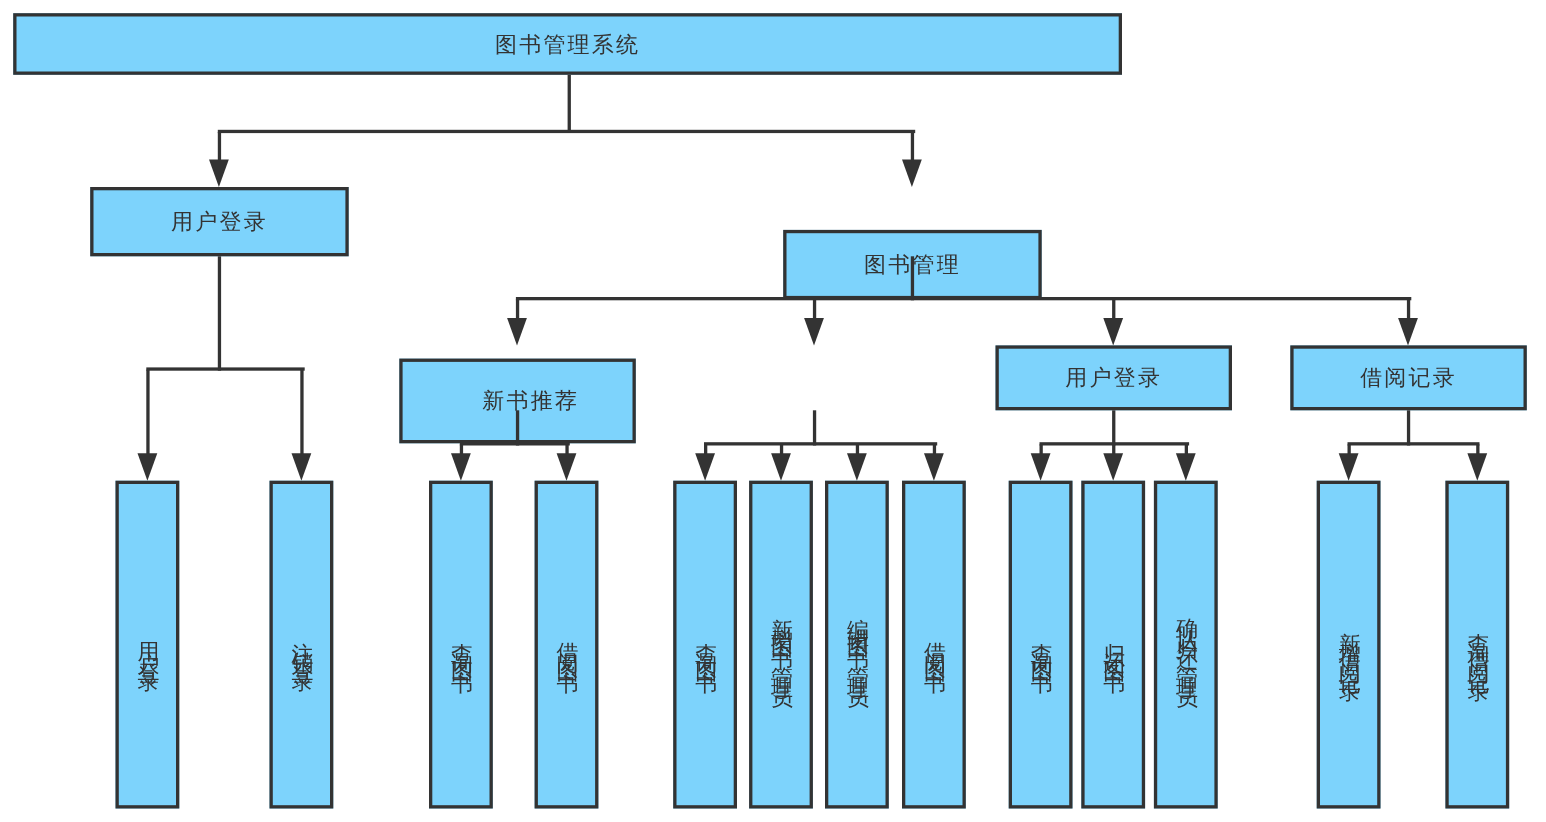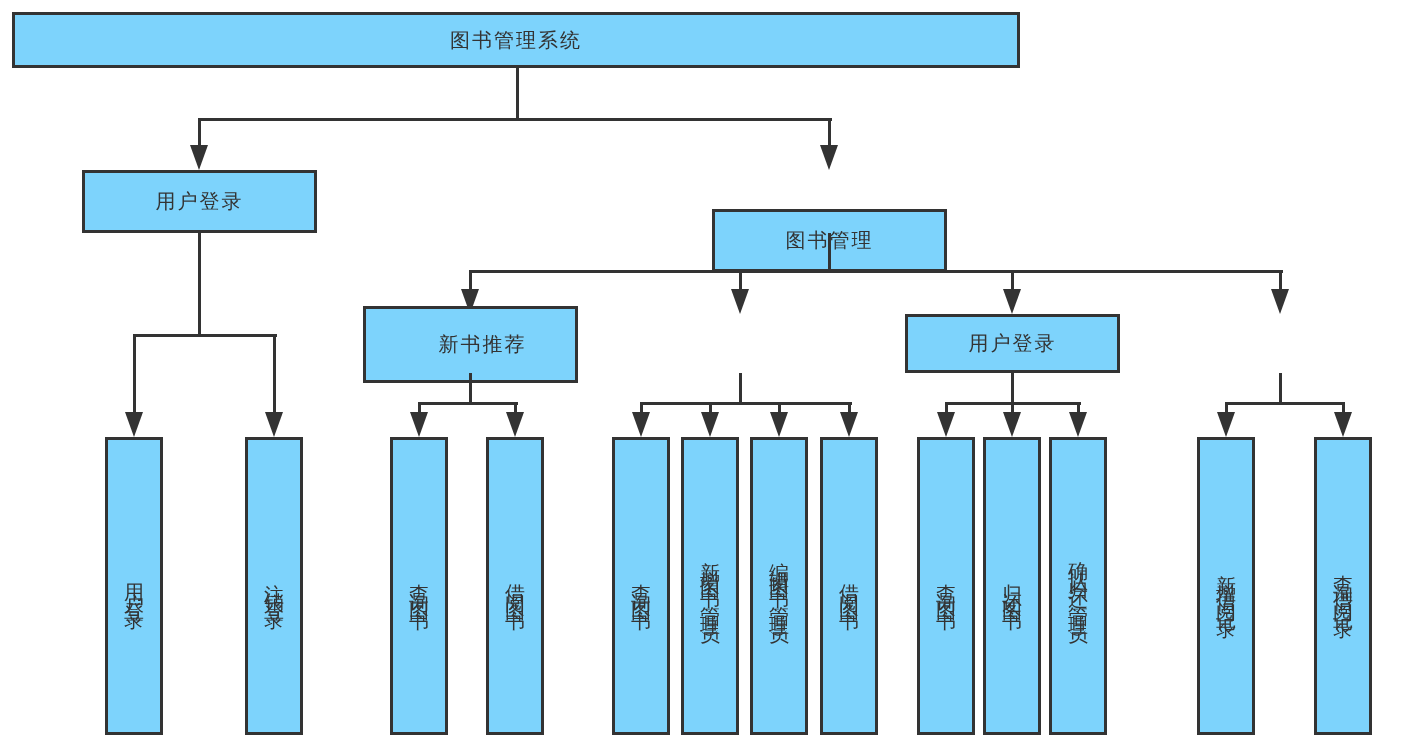--- a/index.html
+++ b/index.html
@@ -78,22 +78,23 @@
   <div class="hline" style="left:469px; top:270px; width:814px;"></div>
   <div class="vline" style="left:469px; top:272px; height:24px;"></div>
   <div class="arrow" style="left:461px; top:289px;"></div>
   <div class="vline" style="left:739px; top:272px; height:24px;"></div>
   <div class="arrow" style="left:731px; top:289px;"></div>
   <div class="vline" style="left:1011px; top:272px; height:24px;"></div>
   <div class="arrow" style="left:1003px; top:289px;"></div>
   <div class="vline" style="left:1279px; top:272px; height:24px;"></div>
   <div class="arrow" style="left:1271px; top:289px;"></div>
 
-  <div class="node hnode" style="left:363px; top:306px; width:215px; height:77px;padding-left:24px;">新书推荐</div>
+  <div class="node hnode" style="left:363px; top:326px; width:215px; height:77px;padding-left:24px;">新书推荐</div>
   <div class="node hnode" style="left:905px; top:314px; width:215px; height:59px;">用户登录</div>
+  <div class="node hnode" style="left:1173px; top:314px; width:215px; height:59px;">借阅记录</div>
 
   <div class="vline" style="left:469px; top:373px; height:32px;"></div>
   <div class="hline" style="left:418px; top:402px; width:100px;"></div>
   <div class="vline" style="left:418px; top:404px; height:14px;"></div>
   <div class="arrow" style="left:410px; top:412px;"></div>
   <div class="vline" style="left:514px; top:404px; height:14px;"></div>
   <div class="arrow" style="left:506px; top:412px;"></div>
 
   <div class="vline" style="left:739px; top:373px; height:32px;"></div>
   <div class="hline" style="left:640px; top:402px; width:212px;"></div>

